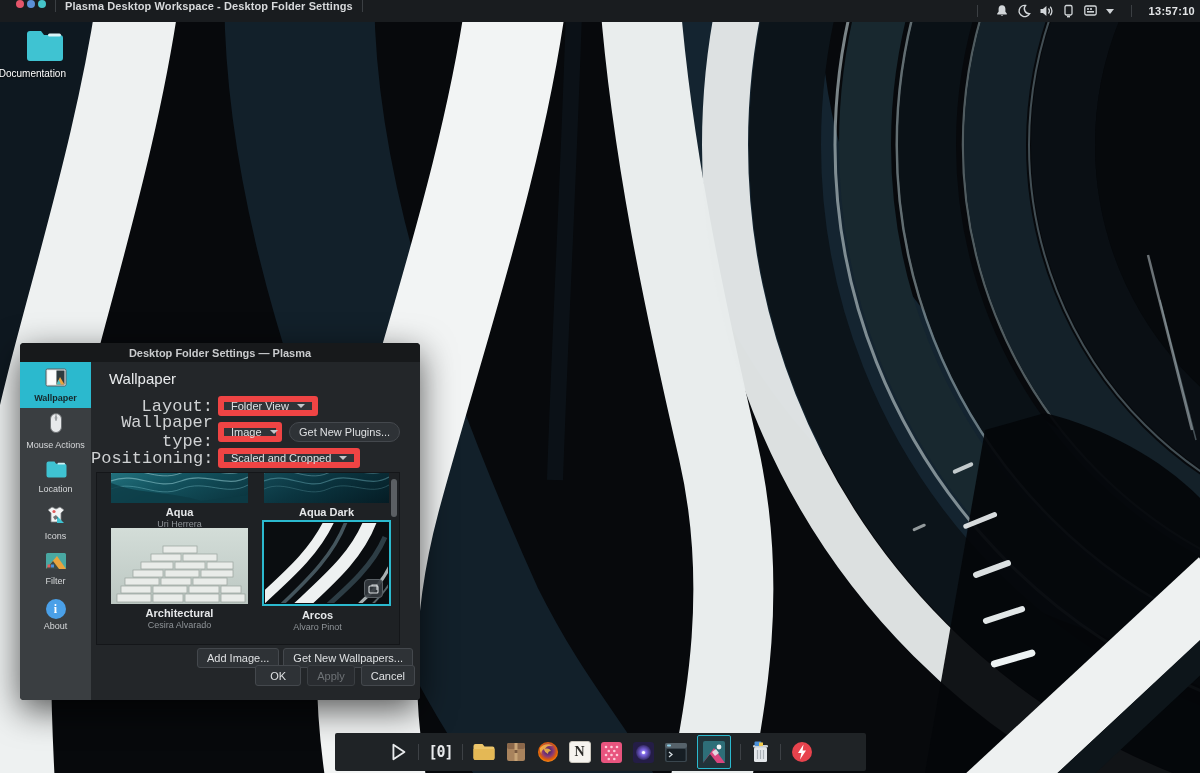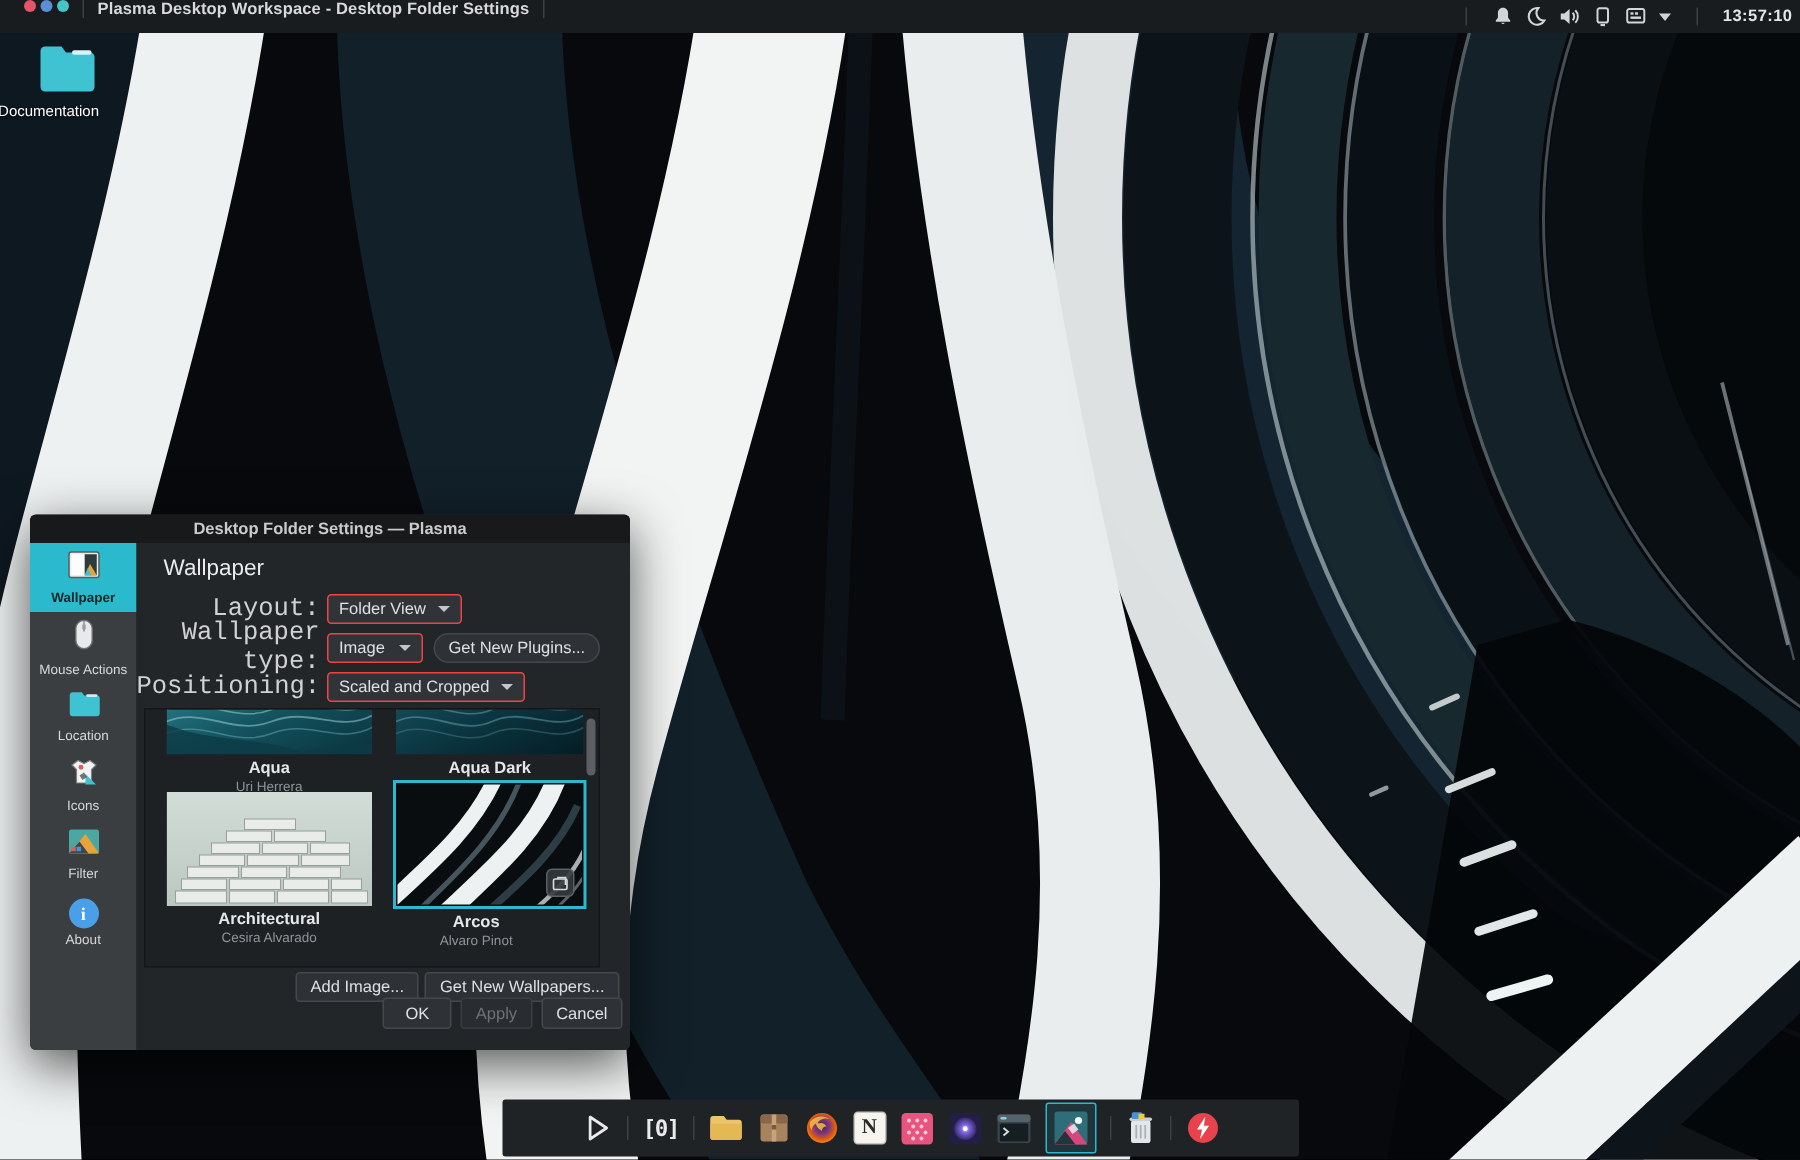--- a/index.html
+++ b/index.html
@@ -35,21 +35,21 @@
   .side{ width:71px; background:#3a3e41; flex:none; display:flex; flex-direction:column; }
   .side-item{ height:46px; display:flex; flex-direction:column; align-items:center; justify-content:center; gap:2px; cursor:pointer; }
   .side-item .lbl{ font-size:9px; color:#d6d8da; white-space:nowrap; }
   .side-item.selected{ background:#2bb9ce; }
   .side-item.selected .lbl{ color:#16272b; font-weight:bold; }
   .content{ flex:1; position:relative; background:#232629; }
   .heading{ font-size:15px; color:#e9ebed; padding:8px 0 0 18px; font-weight:normal; }
   .form{ margin-top:9px; }
   .frow{ display:flex; align-items:center; margin-bottom:6px; height:20px; }
   .flabel{ width:122px; text-align:right; font-size:17px; color:#cfd1d3; flex:none;font-family:Liberation Mono, monospace; }
-  .combo{ margin-left:5px; height:20px; background:#303438; border:1px solid #ef4444; border-radius:3px;
+  .combo{ margin-left:5px; height:20px; background:#303438; border:6px solid #ef4444; border-radius:3px;
     display:flex; align-items:center; padding:0 7px; gap:8px; cursor:pointer; }
   .combo .val{ font-size:11px; color:#dee0e2; white-space:nowrap; }
   .combo .caret{ width:0; height:0; border-left:4px solid transparent; border-right:4px solid transparent; border-top:4px solid #c3c6c9; }
   .btn{ height:20px; background:#2e3236; border:1px solid #44484d; border-radius:3px;
     font-size:11px; color:#dee0e2; display:inline-flex; align-items:center; padding:0 9px; cursor:pointer; }
   .btn.ml{ margin-left:7px;border-radius:10px; }
   .btn.disabled{ color:#6e7276; background:#292c30; border-color:#3a3e42; cursor:default; }
 
   .wgrid{ position:absolute; left:5px; top:110px; width:304px; height:173px;
     background:#1e2124; border:1px solid #141619; overflow:hidden; }

